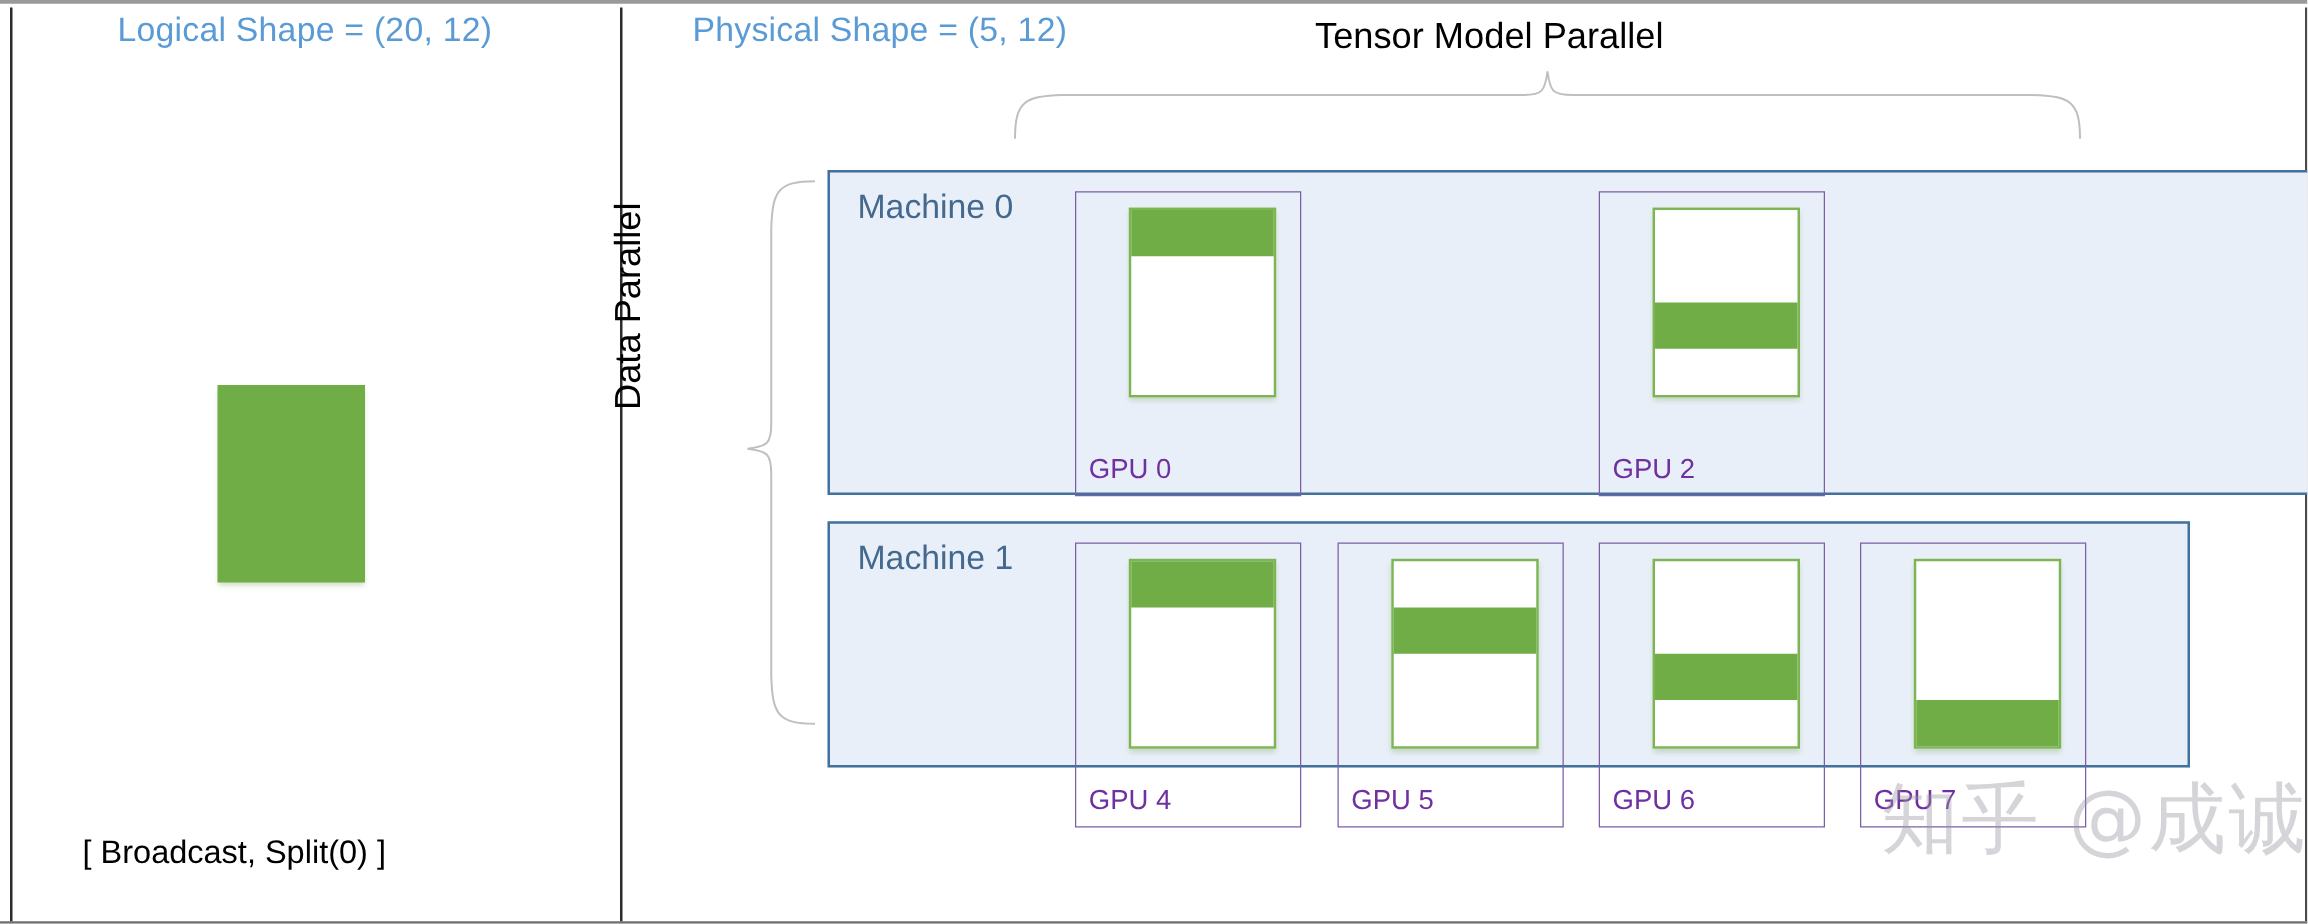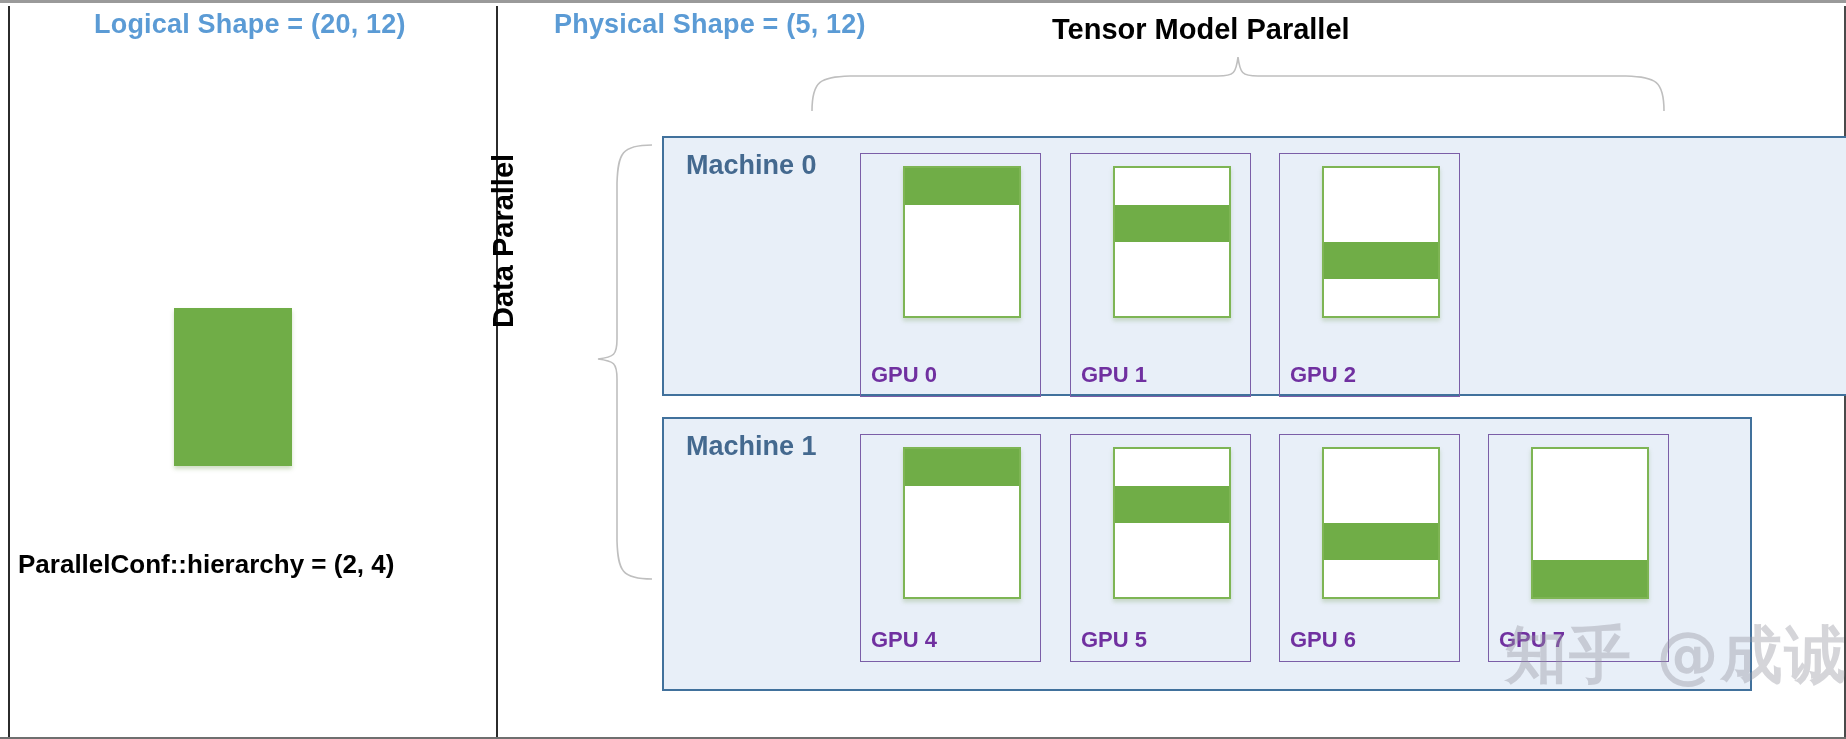--- a/index.html
+++ b/index.html
@@ -14,21 +14,20 @@
 
   #canvas {
     position: relative;
     width: 1846px;
     height: 739px;
     background: #ffffff;
     overflow: hidden;
     box-sizing: border-box;
     border-top: 3px solid #9a9a9a;
     border-bottom: 2px solid #6f6f6f;
-    font-weight: bold;
   }
 
   
   .frame-left {
     position: absolute;
     left: 8px;
     top: 3px;
     width: 2px;
     height: 733px;
     background: #2b2b2b;
@@ -113,21 +112,21 @@
   #brace-left { left: 596px; top: 140px; }
 
   
   .machine-panel {
     position: absolute;
     background: #e8eff8;
     border: 2px solid #41719c;
     box-sizing: border-box;
   }
   #machine-0-panel { left: 662px; top: 133px; width: 1190px; height: 260px; }
-  #machine-1-panel { left: 662px; top: 414px; width: 1090px; height: 274px; }
+  #machine-1-panel { left: 662px; top: 414px; width: 1090px; height: 197px; }
 
   .machine-label {
     position: absolute;
     left: 22px;
     top: 12px;
     color: #44698f;
     font-size: 27px;
     white-space: nowrap;
   }
 
@@ -197,23 +196,23 @@
 <div id="canvas">
 
   <div class="frame-left"></div>
   <div class="frame-right"></div>
   <div class="divider"></div>
 
   <div class="panel-heading" id="logical-shape-heading">Logical Shape = (20, 12)</div>
 
   <div id="logical-tensor"></div>
 
-  <div class="left-text" id="parallelconf-line">ParallelConf::hierarchy = (2, 4)</div>
-
-
+
+
+  <div class="left-text" id="paralleldist-value">[ Broadcast, Split(0)  ]</div>
 
   <div class="panel-heading" id="physical-shape-heading">Physical Shape = (5, 12)</div>
 
   <div class="section-title" id="tensor-model-parallel-title">Tensor Model Parallel</div>
 
   <div id="data-parallel-label">Data Parallel</div>
 
   <svg class="brace-svg" id="brace-top" width="860" height="58">
     <path d="M2,56 C2,26 10,22 40,21 L408,21 C424,21 426,18 428,2
              C430,18 432,21 448,21 L816,21 C846,22 854,26 854,56" fill="none" stroke="#bfbfbf" stroke-width="1.6"></path>
@@ -228,64 +227,58 @@
 
     <div class="machine-label">Machine 0</div>
 
     <div class="gpu-card row1 gpu-col-0">
       <div class="tensor-block">
         <div class="tensor-fill" style="top: 0%; height: 25%;"></div>
       </div>
       <div class="gpu-label">GPU 0</div>
     </div>
 
-    <div class="gpu-card row1 gpu-col-1">
+
+    <div class="gpu-card row1 gpu-col-2">
+      <div class="tensor-block">
+        <div class="tensor-fill" style="top: 50%; height: 25%;"></div>
+      </div>
+      <div class="gpu-label">GPU 2</div>
+    </div>
+
+  </div>
+
+  <div class="machine-panel" id="machine-1-panel">
+
+    <div class="machine-label">Machine 1</div>
+
+    <div class="gpu-card gpu-col-0">
+      <div class="tensor-block">
+        <div class="tensor-fill" style="top: 0%; height: 25%;"></div>
+      </div>
+      <div class="gpu-label">GPU 4</div>
+    </div>
+
+    <div class="gpu-card gpu-col-1">
       <div class="tensor-block">
         <div class="tensor-fill" style="top: 25%; height: 25%;"></div>
       </div>
-      <div class="gpu-label">GPU 1</div>
-    </div>
-
-    <div class="gpu-card row1 gpu-col-2">
+      <div class="gpu-label">GPU 5</div>
+    </div>
+
+    <div class="gpu-card gpu-col-2">
       <div class="tensor-block">
         <div class="tensor-fill" style="top: 50%; height: 25%;"></div>
       </div>
-      <div class="gpu-label">GPU 2</div>
-    </div>
-
+      <div class="gpu-label">GPU 6</div>
+    </div>
+
+    <div class="gpu-card gpu-col-3">
+      <div class="tensor-block">
+        <div class="tensor-fill" style="top: 75%; height: 25%;"></div>
+      </div>
+      <div class="gpu-label">GPU 7</div>
+    </div>
   </div>
 
-  <div class="machine-panel" id="machine-1-panel">
-
-    <div class="machine-label">Machine 1</div>
-
-    <div class="gpu-card gpu-col-0">
-      <div class="tensor-block">
-        <div class="tensor-fill" style="top: 0%; height: 25%;"></div>
-      </div>
-      <div class="gpu-label">GPU 4</div>
-    </div>
-
-    <div class="gpu-card gpu-col-1">
-      <div class="tensor-block">
-        <div class="tensor-fill" style="top: 25%; height: 25%;"></div>
-      </div>
-      <div class="gpu-label">GPU 5</div>
-    </div>
-
-    <div class="gpu-card gpu-col-2">
-      <div class="tensor-block">
-        <div class="tensor-fill" style="top: 50%; height: 25%;"></div>
-      </div>
-      <div class="gpu-label">GPU 6</div>
-    </div>
-
-    <div class="gpu-card gpu-col-3">
-      <div class="tensor-block">
-        <div class="tensor-fill" style="top: 75%; height: 25%;"></div>
-      </div>
-      <div class="gpu-label">GPU 7</div>
-    </div>
-  </div>
-
   <div id="watermark">知乎 @成诚</div>
 
 </div>
 
 </body></html>

